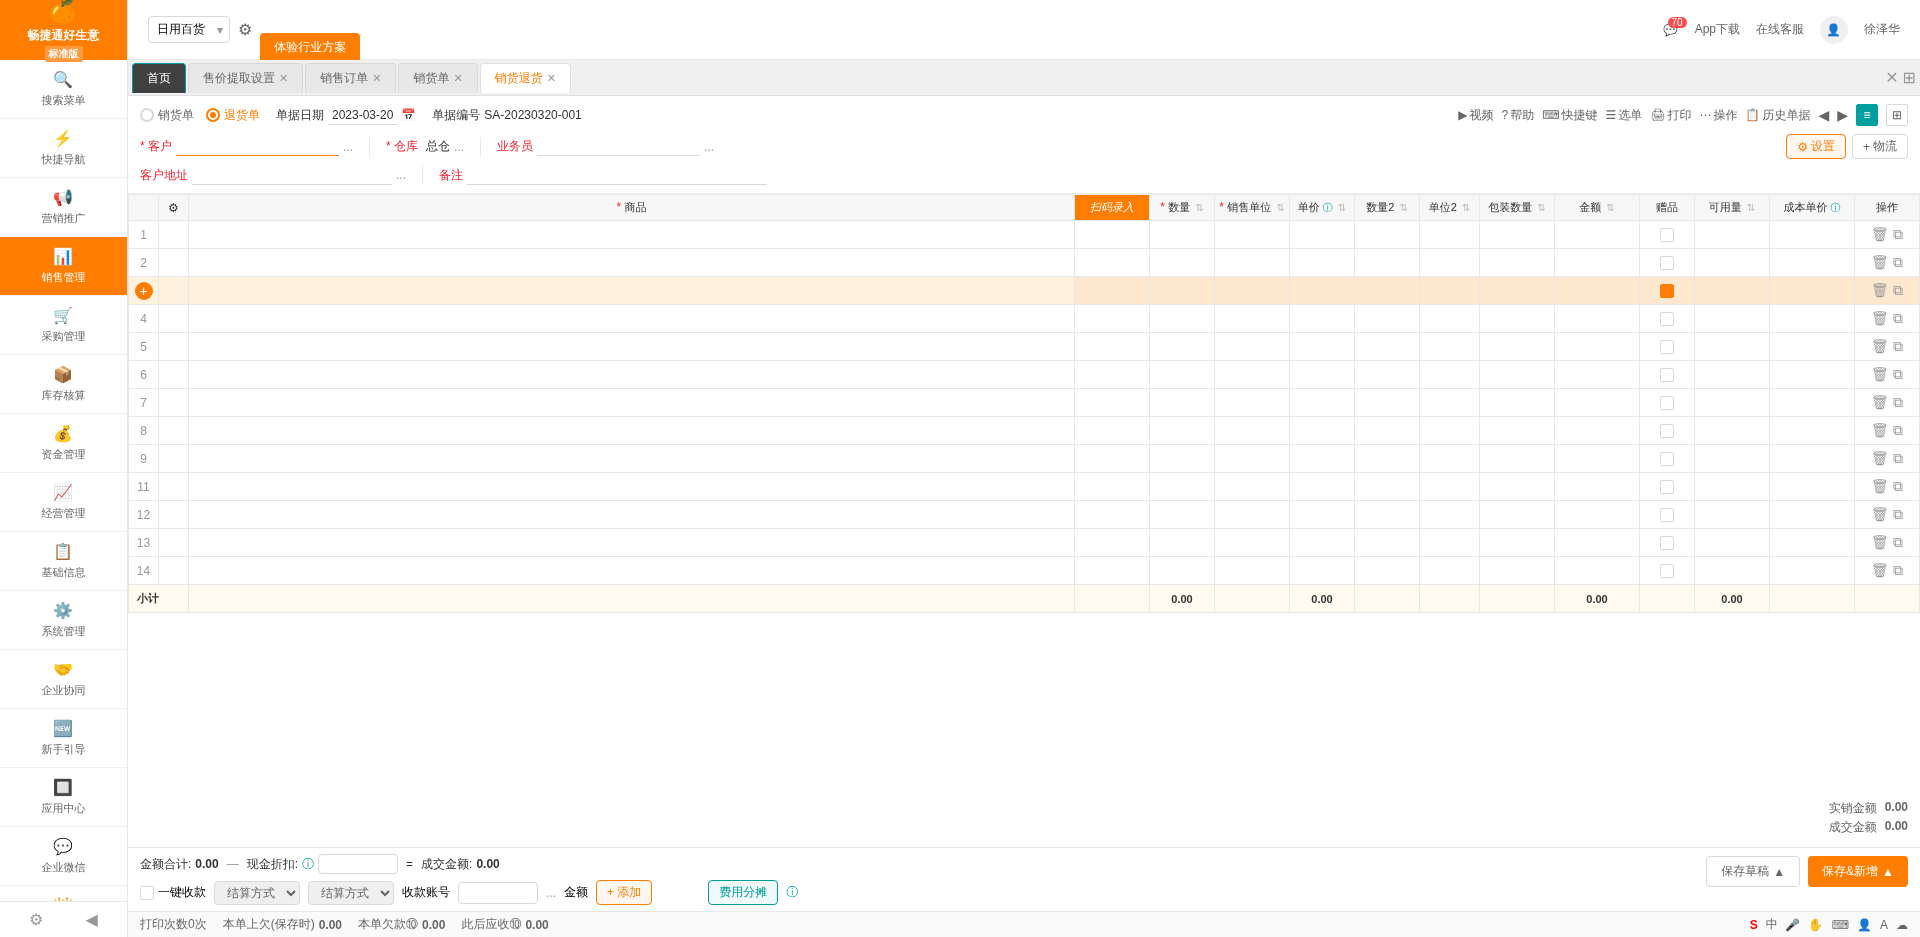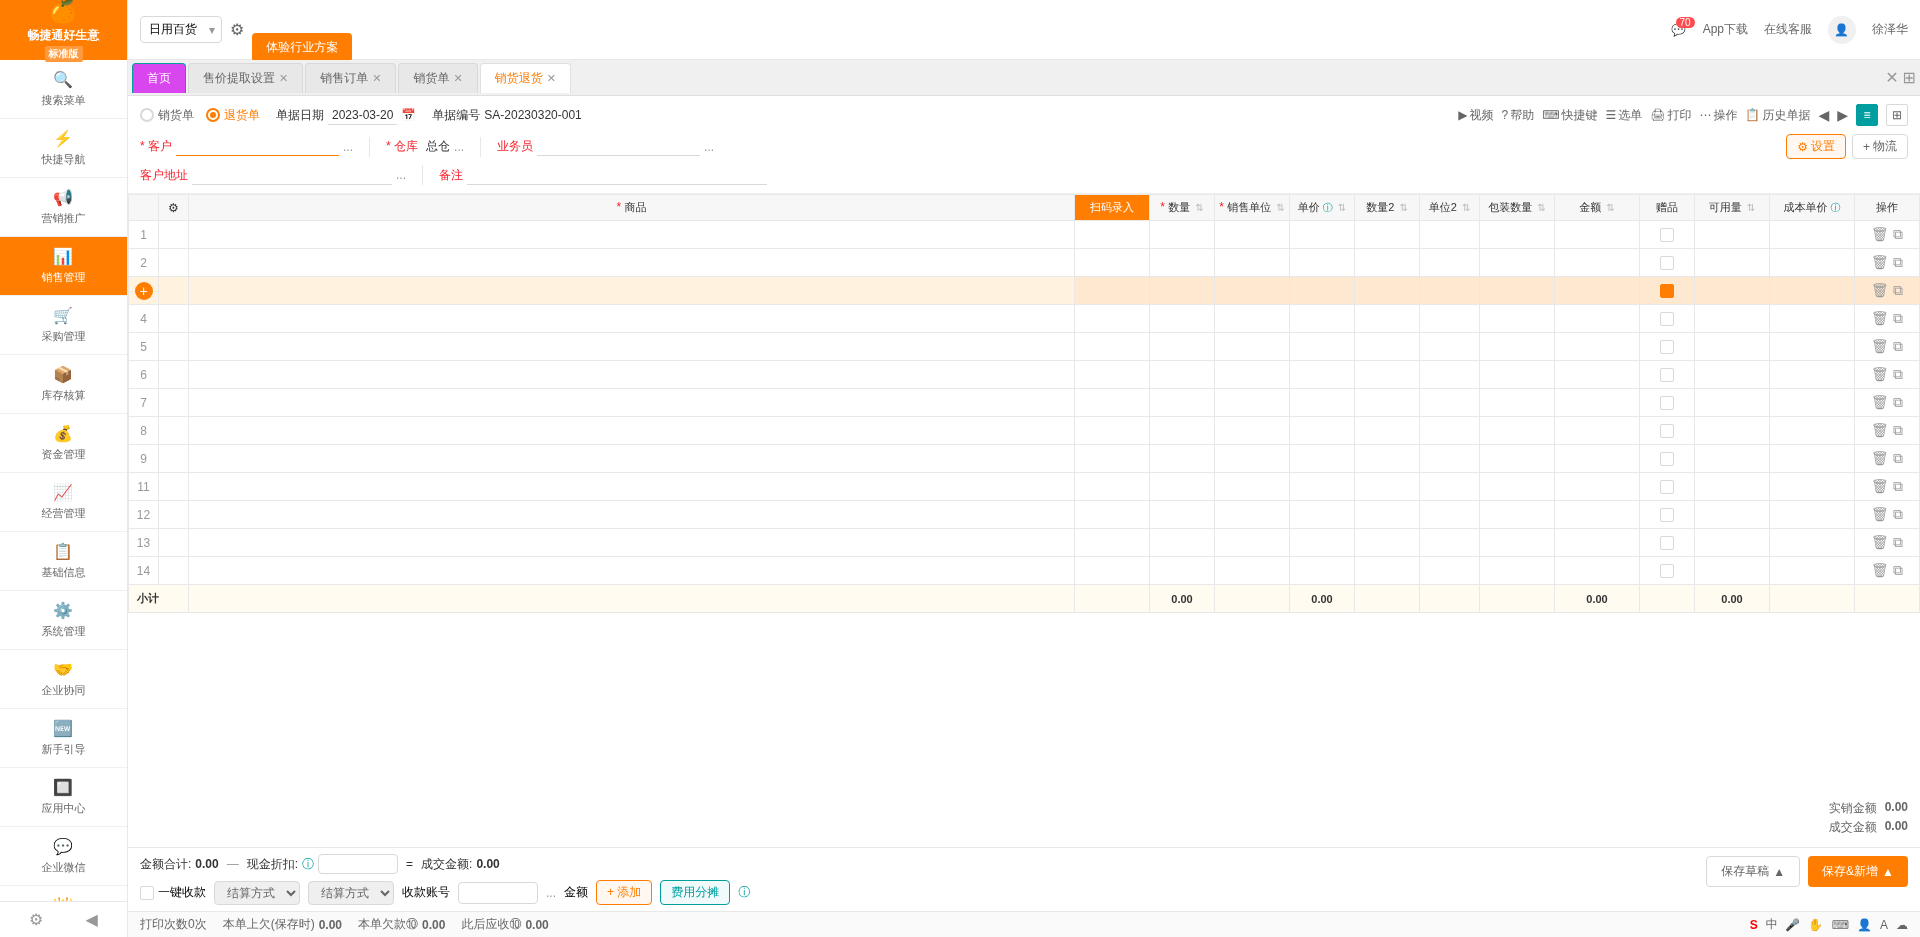--- a/index.html
+++ b/index.html
@@ -28,21 +28,21 @@
       display: flex; align-items: center; justify-content: space-around;
       padding: 8px; border-top: 1px solid #e8e8e8;
     }
     .sidebar-bottom span { color: #999; cursor: pointer; font-size: 16px; }
 
     
     .topbar {
       position: fixed; left: 128px; top: 0; right: 0; height: 60px;
       background: #fff; border-bottom: 1px solid #e8e8e8;
       display: flex; align-items: center; justify-content: space-between;
-      padding: 0 12px;
+      padding: 0 20px;
     }
     .topbar-left { display: flex; align-items: center; gap: 8px; }
     .topbar-right { display: flex; align-items: center; gap: 16px; color: #666; }
     .topbar-right .badge-wrap { position: relative; cursor: pointer; }
     .topbar-right .badge {
       position: absolute; top: -6px; right: -8px;
       background: #ff4d4f; color: #fff; border-radius: 8px; font-size: 10px; padding: 0 4px;
     }
     .topbar-btn {
       background: #ff7d00; color: #fff; border: none; border-radius: 4px;
@@ -60,21 +60,21 @@
       background: #f0f0f0; display: flex; align-items: center; border-bottom: 1px solid #e0e0e0;
       padding: 0 4px;
     }
     .tab {
       padding: 6px 14px; cursor: pointer; border-radius: 4px 4px 0 0;
       background: #e8e8e8; color: #666; display: flex; align-items: center; gap: 4px;
       border: 1px solid #d9d9d9; border-bottom: none; margin-right: 2px; font-size: 12px;
     }
     .tab.active { background: #fff; color: #ff7d00; border-color: #e0e0e0; }
     .tab .close-btn { color: #999; cursor: pointer; font-size: 11px; }
-    .tab.home { background: #d946ef; color: #fff; border-color: #009e9e; }
+    .tab.home { background: #404040; color: #fff; border-color: #009e9e; }
 
     
     .main {
       position: fixed; left: 128px; top: 96px; right: 0; bottom: 0;
       background: #fff; overflow: hidden; display: flex; flex-direction: column;
     }
 
     
     .form-header {
       padding: 8px 12px; border-bottom: 1px solid #f0f0f0; background: #fff;
@@ -161,21 +161,21 @@
     .dash { color: #999; }
     .bottom-bar-row2 { display: flex; align-items: center; gap: 8px; }
     .bottom-checkbox { display: flex; align-items: center; gap: 4px; cursor: pointer; }
     .bottom-select {
       border: 1px solid #d9d9d9; border-radius: 4px; padding: 3px 8px; cursor: pointer; color: #666;
     }
     .bottom-input {
       border: 1px solid #d9d9d9; border-radius: 4px; padding: 3px 8px; color: #333;
     }
     .add-btn { background: #fff7f0; border: 1px solid #ff7d00; color: #ff7d00; border-radius: 4px; padding: 3px 10px; cursor: pointer; }
-    .fee-btn { background: #f0fafa; border: 1px solid #009e9e; color: #009e9e; border-radius: 4px; padding: 3px 10px; cursor: pointer; }
+    .fee-btn { background: #f0fafa; border: 1px solid #009e9e; color: #009e9e; border-radius: 4px; padding: 3px 10px; cursor: pointer; margin-left: 48px; }
 
     
     .status-bar {
       border-top: 1px solid #e8e8e8; padding: 4px 12px; background: #fafafa;
       display: flex; align-items: center; gap: 16px; color: #666;
     }
     .status-bar .status-item { display: flex; align-items: center; gap: 4px; }
 
     
     .save-area {
@@ -421,21 +421,21 @@
       </colgroup>
       <thead>
         <tr>
           <th></th>
           <th>
             <span>⚙</span>
           </th>
           <th>
             <span style="color:#f5222d;">* </span>商品
           </th>
-          <th style="background:#ff7d00;color:#fff;">
+          <th style="background:#ff7d00;color:#fff;font-style:italic;">
             扫码录入
           </th>
           <th>
             <span style="color:#f5222d;">* </span>数量
             <span class="sort-arrows">⇅</span>
           </th>
           <th>
             <span style="color:#f5222d;">* </span>销售单位
             <span class="sort-arrows">⇅</span>
           </th>

